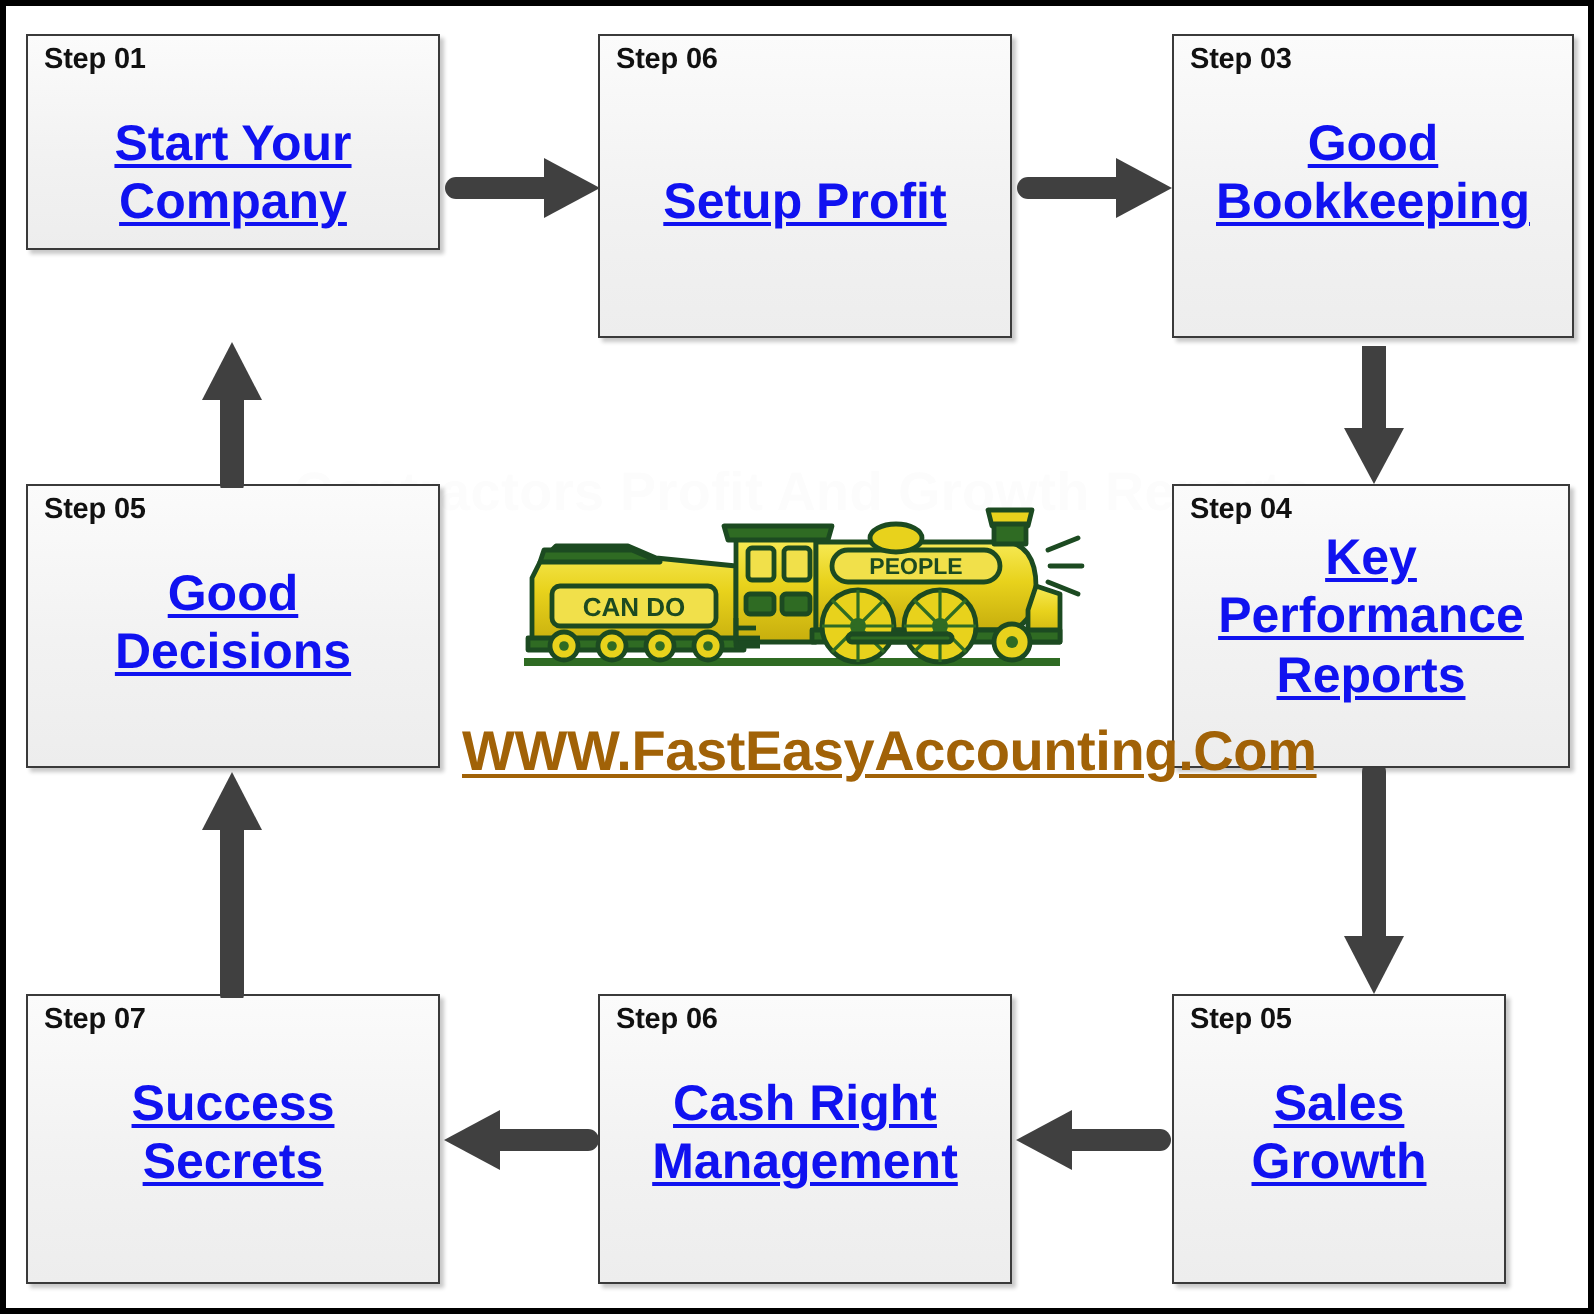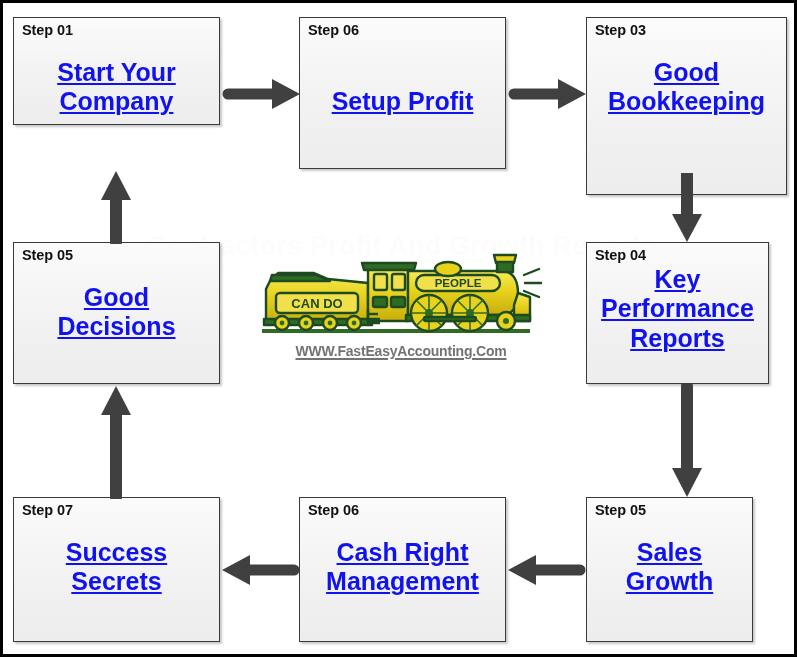--- a/index.html
+++ b/index.html
@@ -89,24 +89,24 @@
     top: 246px;
     width: 340px;
     height: 120px;
     text-align: center;
   }
   #train-art {
     display: block;
     margin: 0 auto;
   }
   #logo-url {
-    margin-top: 0;
-    font-size: 14px;
+    margin-top: 17px;
+    font-size: 28px;
     font-weight: bold;
-    color: #737373;
+    color: #a16207;
     text-decoration: underline;
     text-decoration-thickness: 2px;
     text-underline-offset: 2px;
     letter-spacing: -0.2px;
     white-space: nowrap;
   }
 </style>
 </head>
 <body>
 
@@ -123,29 +123,29 @@
   </div>
 
   <div class="step-box" style="left:296px; top:14px; width:207px; height:152px;">
     <div class="step-label">Step 06</div>
     <div class="step-title title-2">
       <br>
       <span>Setup Profit</span>
     </div>
   </div>
 
-  <div class="step-box" style="left:583px; top:14px; width:201px; height:178px;">
+  <div class="step-box" style="left:583px; top:14px; width:201px; height:152px;">
     <div class="step-label">Step 03</div>
     <div class="step-title title-2">
       <span>Good</span><br>
       <span>Bookkeeping</span>
     </div>
   </div>
 
-  <div class="step-box" style="left:583px; top:239px; width:183px; height:142px;">
+  <div class="step-box" style="left:583px; top:239px; width:199px; height:142px;">
     <div class="step-label">Step 04</div>
     <div class="step-title title-3">
       <span>Key</span><br>
       <span>Performance</span><br>
       <span>Reports</span>
     </div>
   </div>
 
   <div class="step-box" style="left:583px; top:494px; width:167px; height:145px;">
     <div class="step-label">Step 05</div>

